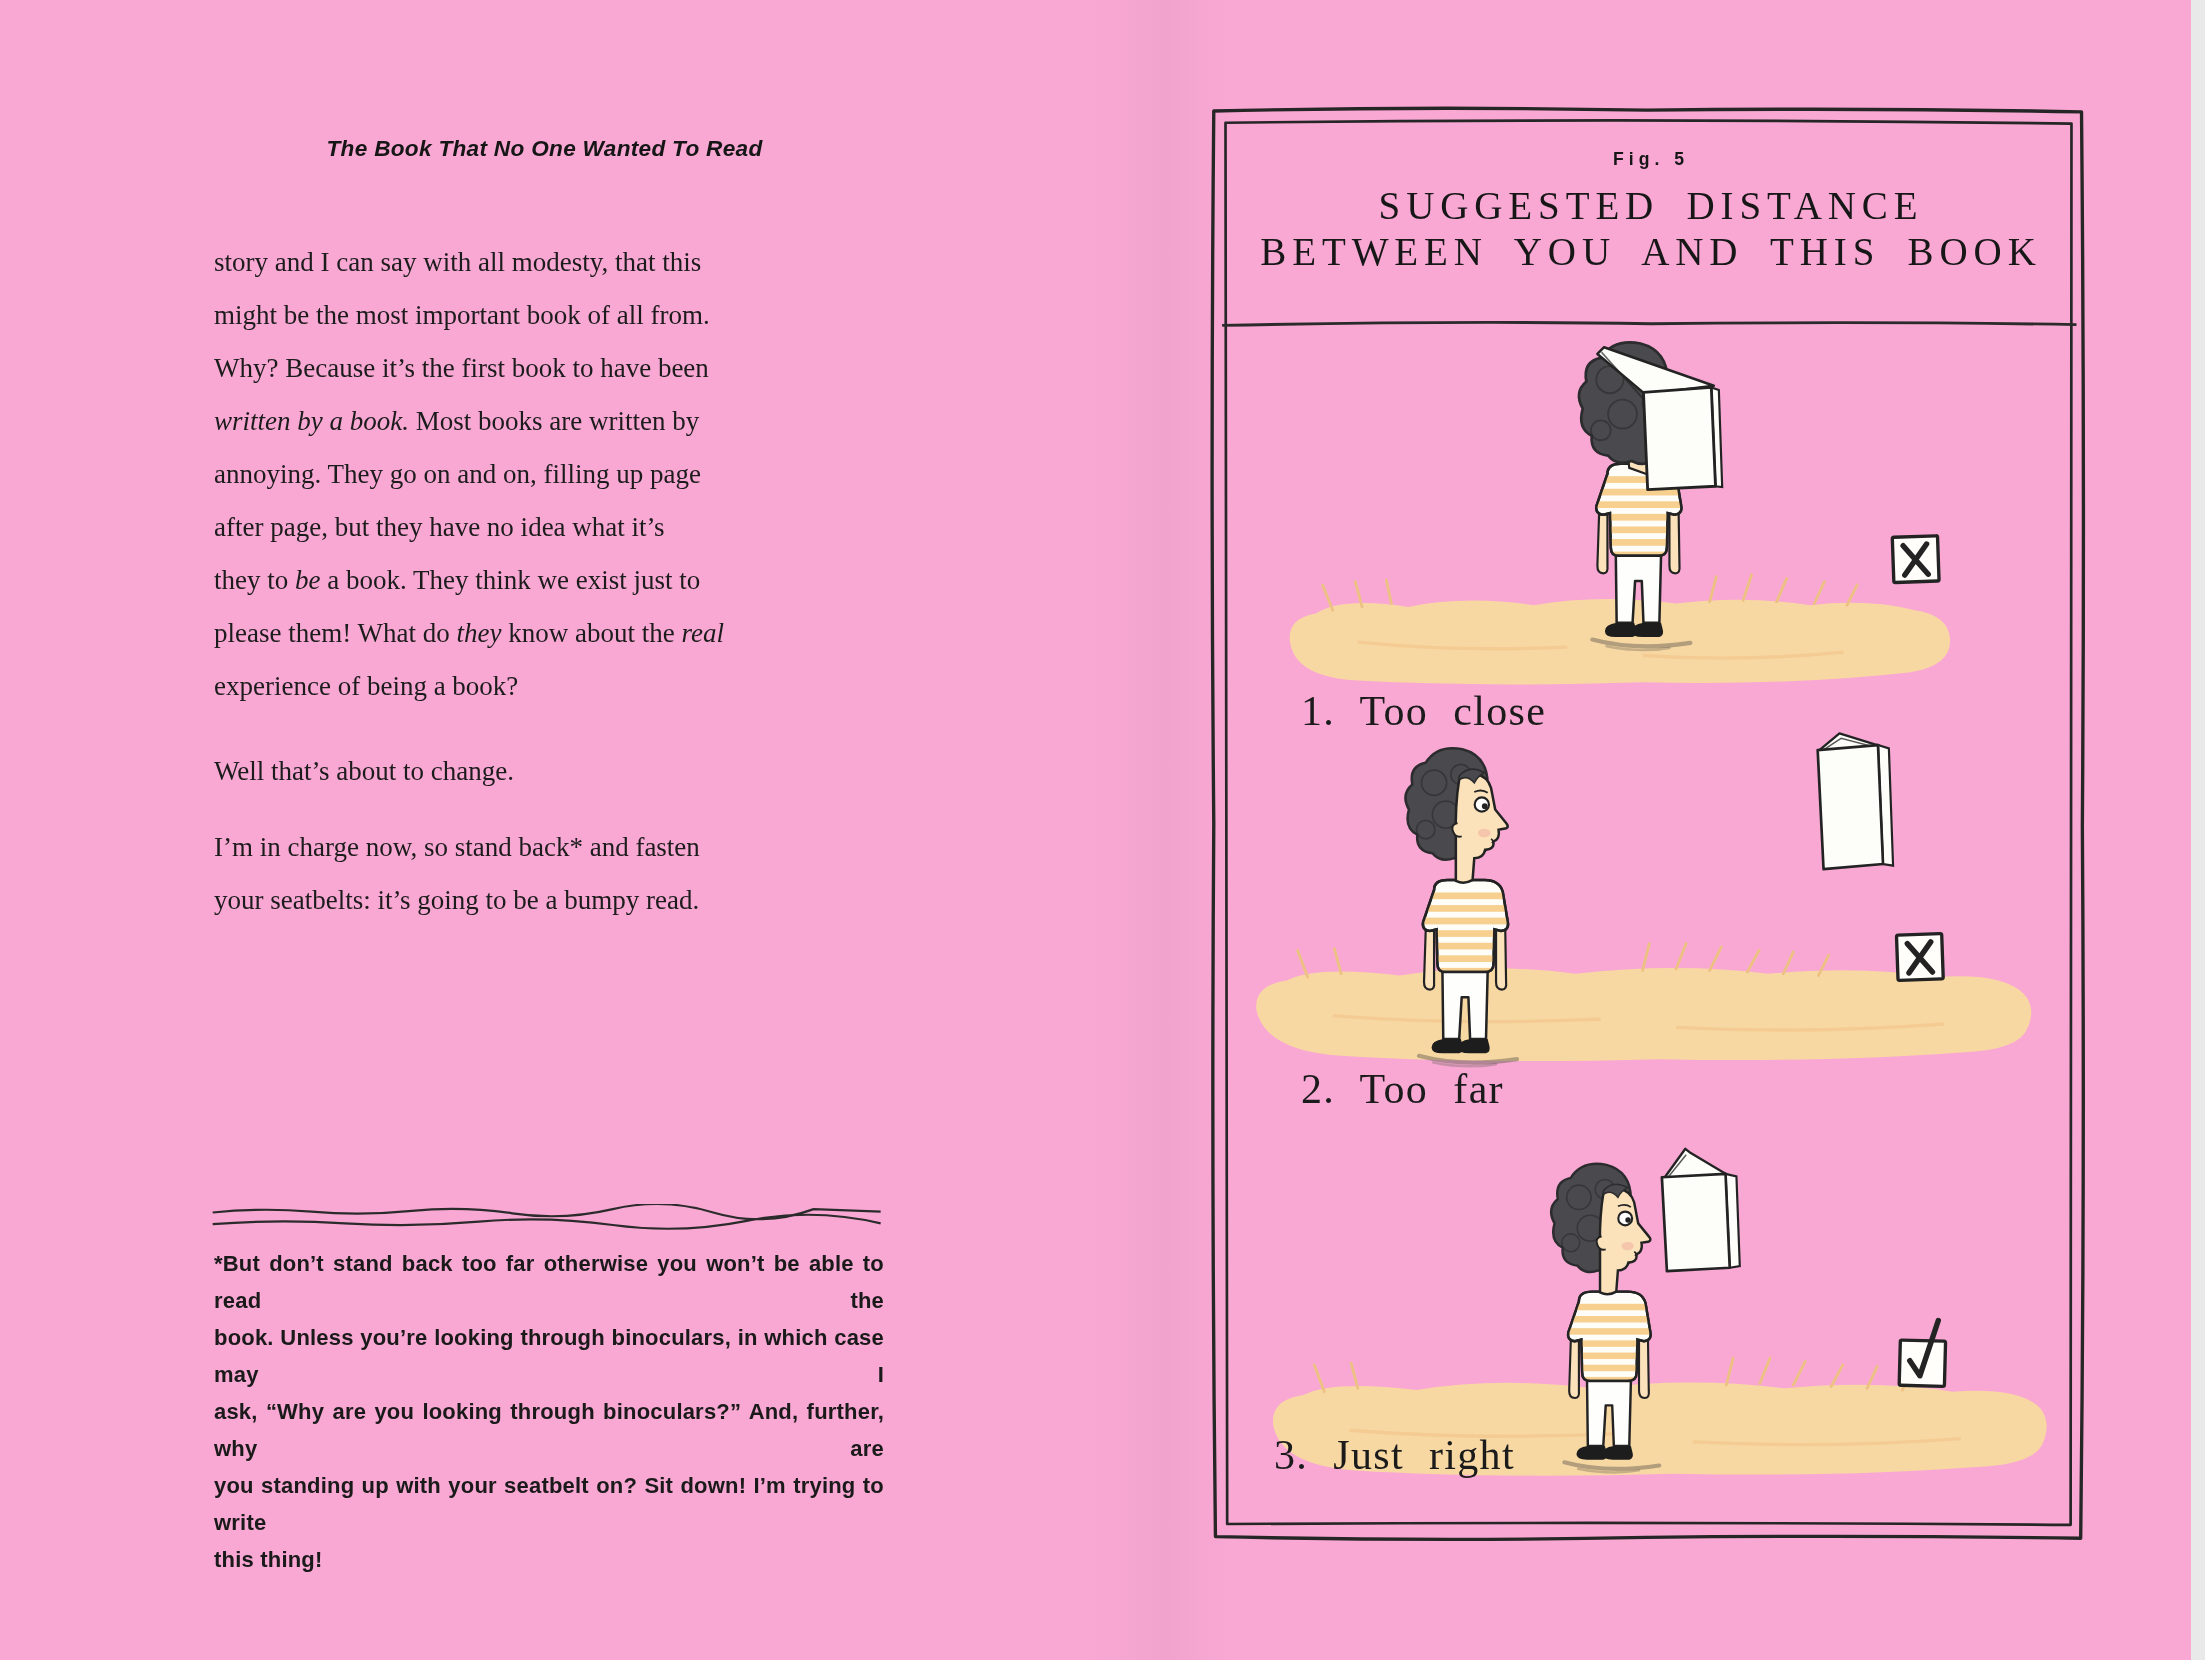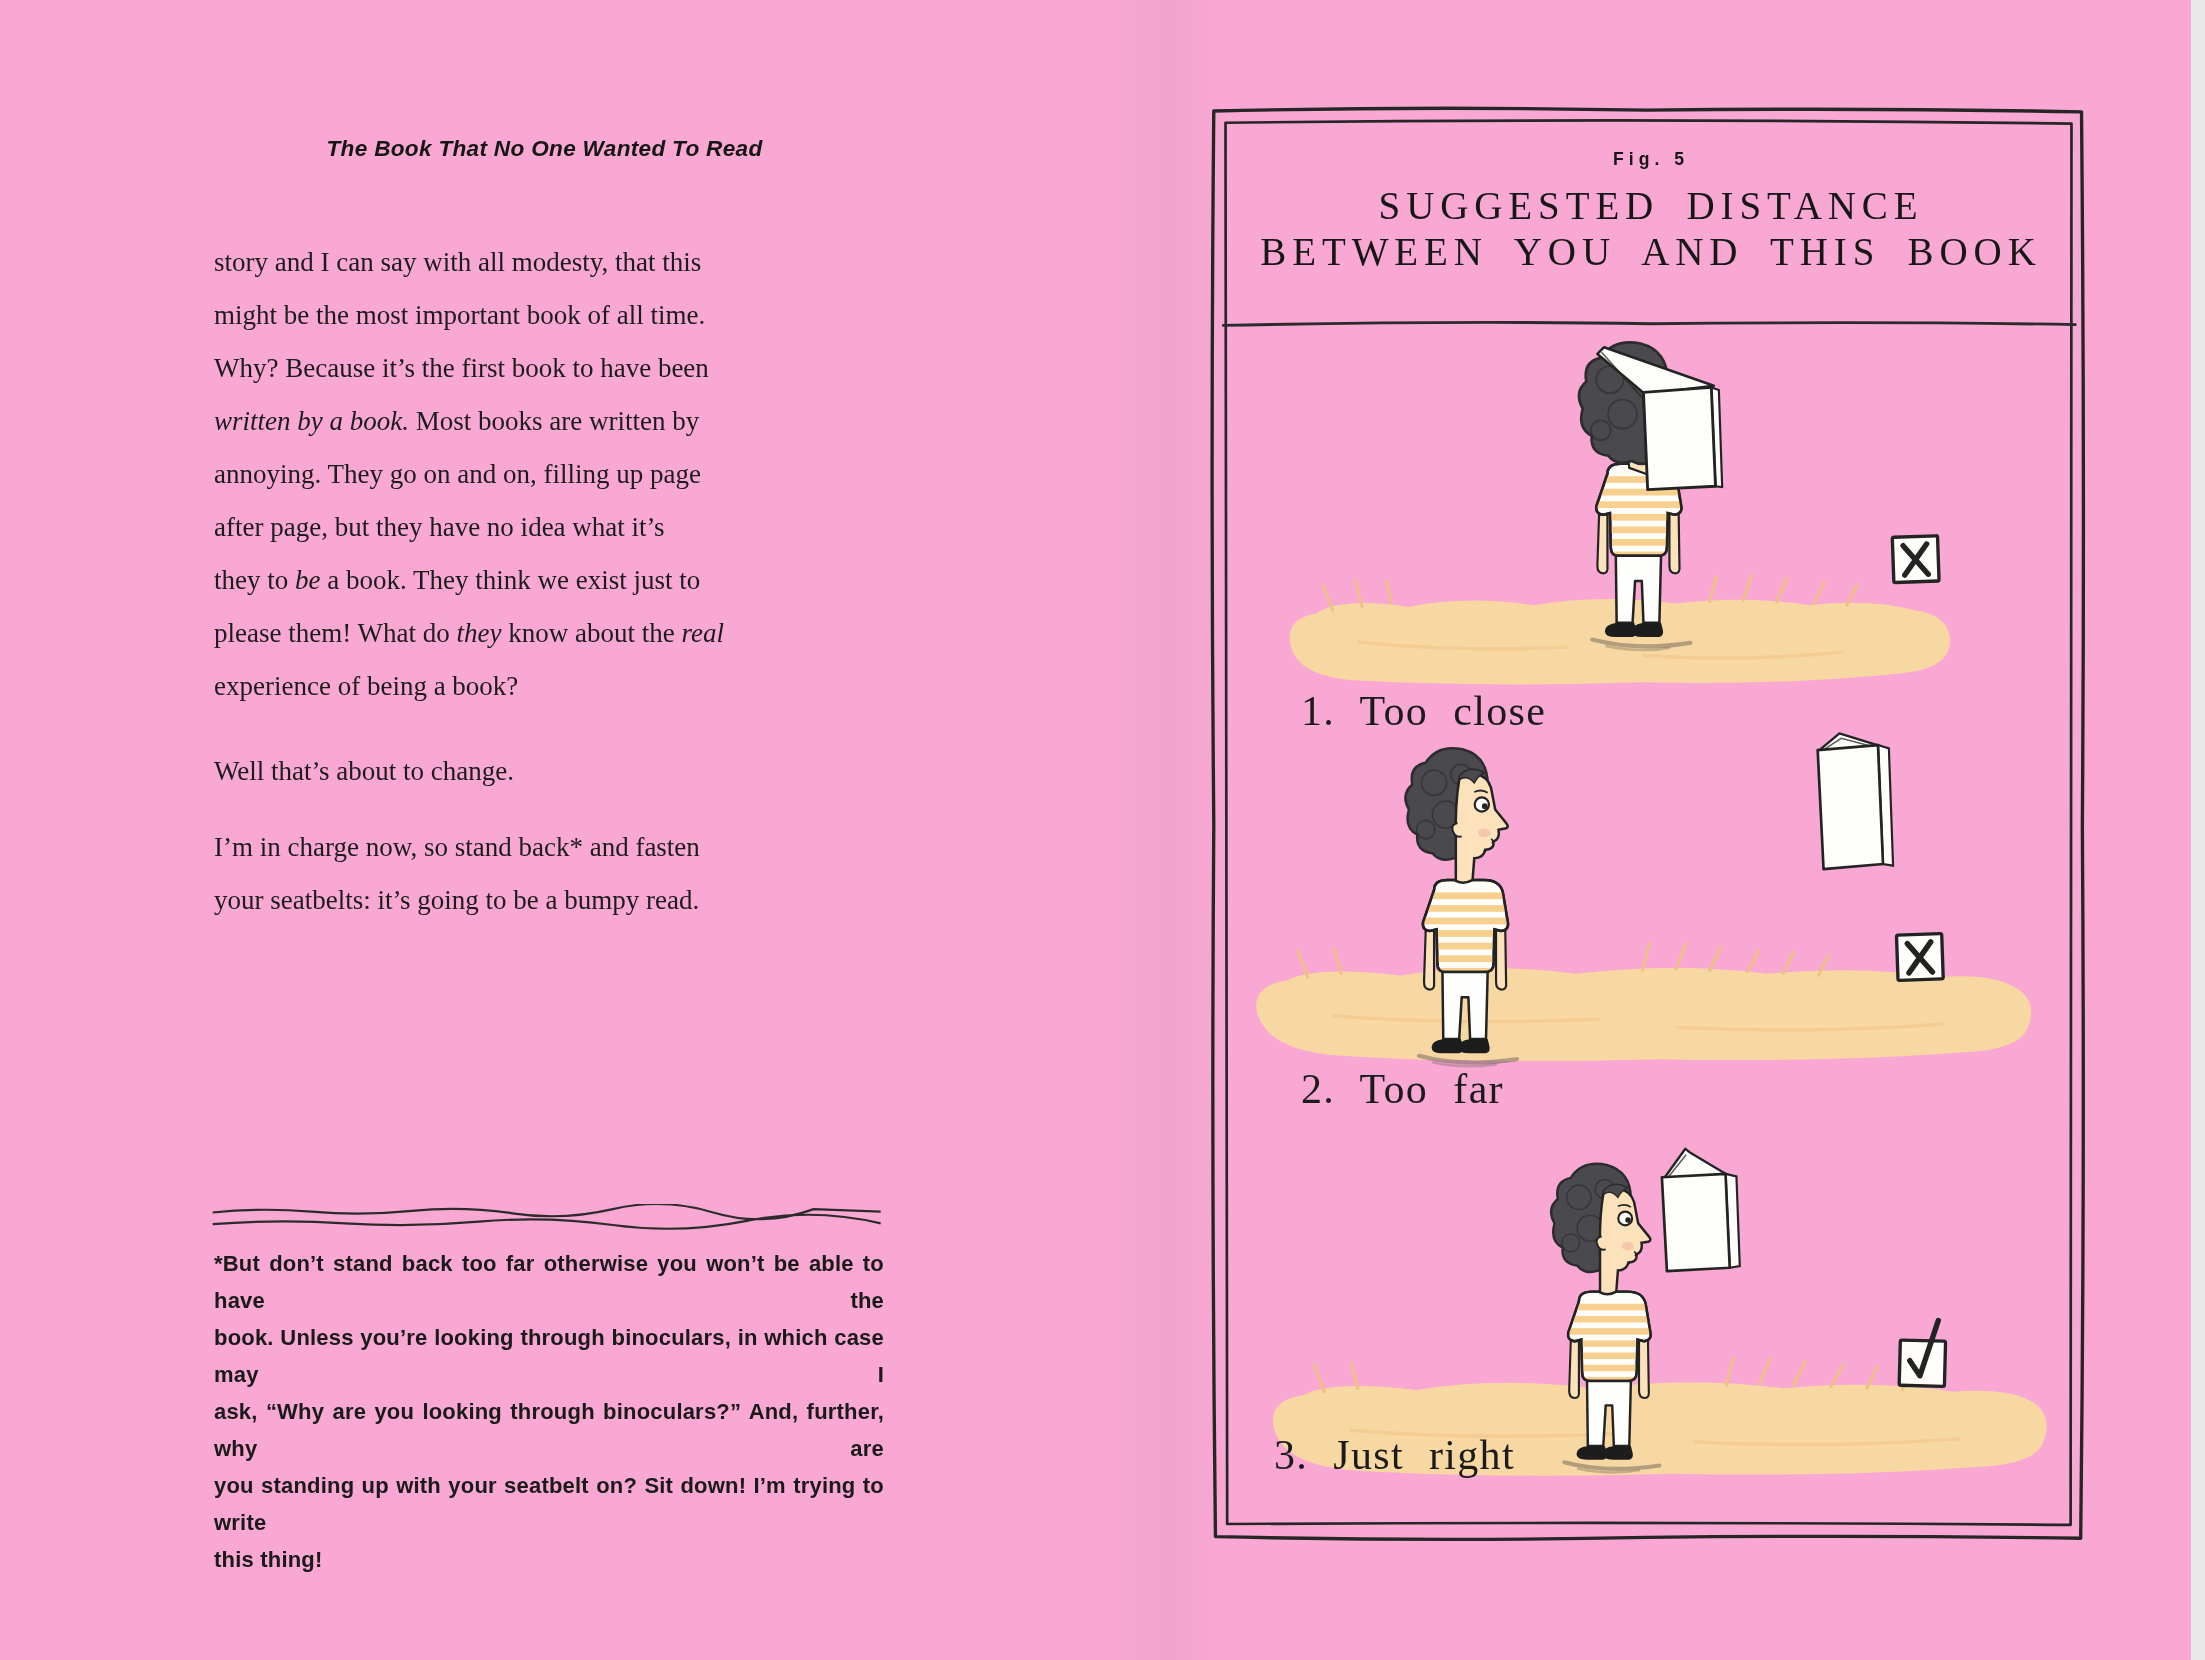--- a/index.html
+++ b/index.html
@@ -78,21 +78,21 @@
 
 <div class="spread">
 
   <div class="gutter-shade"></div>
 
   <div class="running-header">The Book That No One Wanted To Read</div>
 
   <div class="body-text">
     <div class="para p1">
         <div class="bline"><span>story and I can say with all modesty, that this</span></div>
-        <div class="bline"><span>might be the most important book of all time.</span></div>
+        <div class="bline"><span>might be the most important book of all from.</span></div>
         <div class="bline"><span>Why? Because it’s the first book to have been</span></div>
         <div class="bline"><i>written by a book.</i><span> Most books are written by</span></div>
         <div class="bline"><span>annoying. They go on and on, filling up page</span></div>
         <div class="bline"><span>after page, but they have no idea what it’s</span></div>
         <div class="bline"><span>they to </span><i>be</i><span> a book. They think we exist just to</span></div>
         <div class="bline"><span>please them! What do </span><i>they</i><span> know about the </span><i>real</i></div>
         <div class="bline"><span>experience of being a book?</span></div>
       </div>
     <div class="para p2">
         <div class="bline"><span>Well that’s about to change.</span></div>
@@ -102,21 +102,21 @@
         <div class="bline"><span>your seatbelts: it’s going to be a bumpy read.</span></div>
       </div>
   </div>
 
   <svg class="footnote-rule" width="673" height="27" viewBox="0 0 804 32">
     <path d="M2,10 Q60,4 120,9 T240,8 T360,11 T480,6 T600,10 T720,6 L800,9" fill="none" stroke="#2b2b2b" stroke-width="2.6"></path>
     <path d="M2,24 Q80,18 160,23 T320,21 T480,25 T640,20 T800,23" fill="none" stroke="#2b2b2b" stroke-width="2.6"></path>
   </svg>
 
   <div class="footnote">
-      <div class="fn-line">*But don’t stand back too far otherwise you won’t be able to have the</div>
+      <div class="fn-line">*But don’t stand back too far otherwise you won’t be able to read the</div>
       <div class="fn-line">book. Unless you’re looking through binoculars, in which case may I</div>
       <div class="fn-line">ask, “Why are you looking through binoculars?” And, further, why are</div>
       <div class="fn-line">you standing up with your seatbelt on? Sit down! I’m trying to write</div>
       <div class="fn-line fn-last">this thing!</div>
     </div>
 
 
   <svg class="figure-svg" width="888" height="1444" viewBox="0 0 1060 1724">
     <defs>
 

